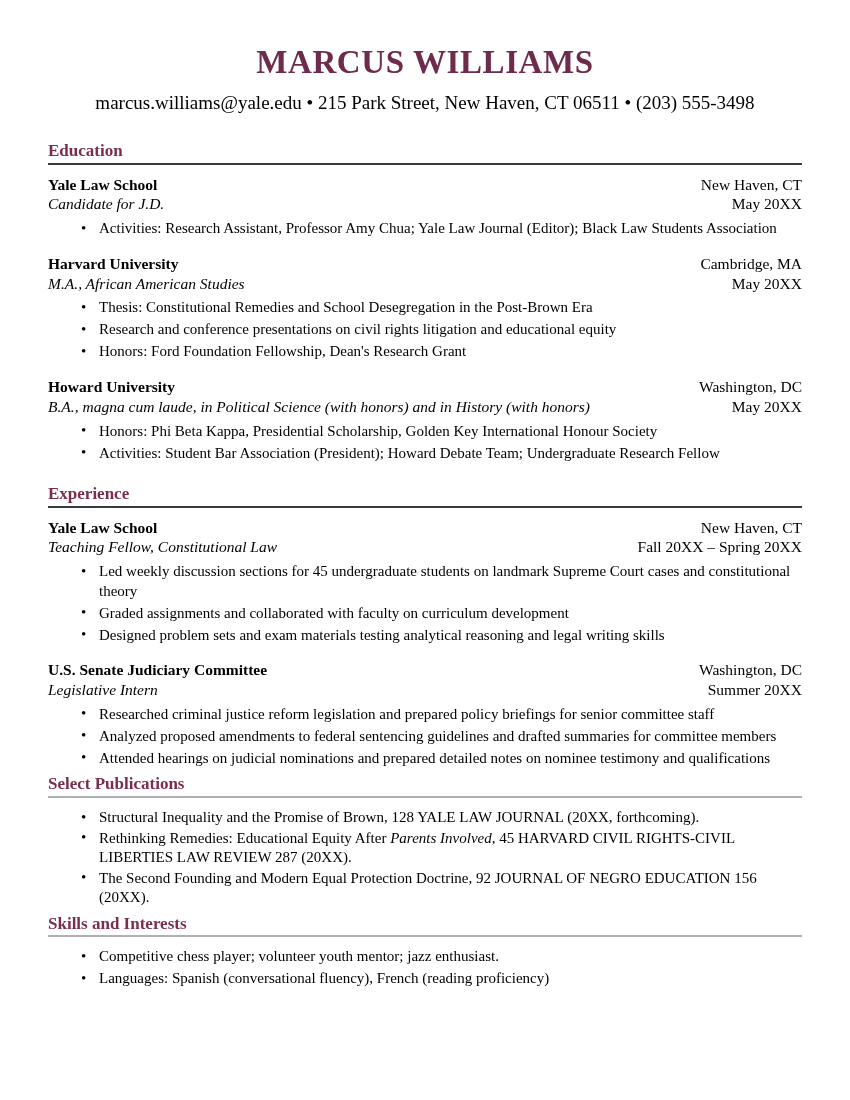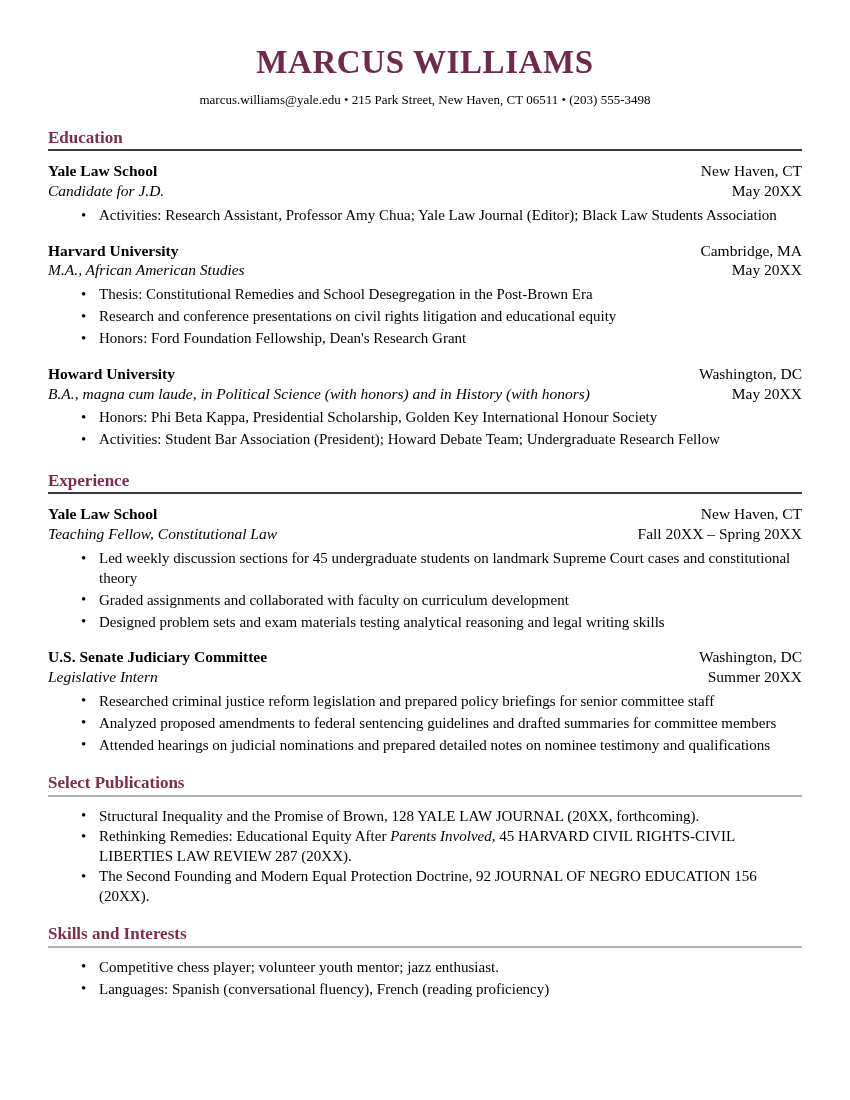--- a/index.html
+++ b/index.html
@@ -27,24 +27,24 @@
     text-align: center;
     font-size: 33px;
     font-weight: bold;
     color: #6E2B4C;
     letter-spacing: 0.6px;
     line-height: 1.1;
     margin: 0 0 12px 0;
   }
   .contact {
     text-align: center;
-    font-size: 13px;
+    font-size: 19px;
     color: #000;
     line-height: 1.2;
-    margin: 0 0 20px 0;
+    margin: 0 0 26px 0;
   }
 
   
   .section { margin: 0; }
   .section-title {
     font-size: 17px;
     font-weight: bold;
     color: #7B2D4E;
     line-height: 1.15;
     margin: 0 0 2px 0;
@@ -89,21 +89,21 @@
   ul.bullets > li:before {
     content: "\2022";
     position: absolute;
     left: 33px;
     top: -0.5px;
     font-size: 15px;
   }
   ul.bullets.pubs > li { margin-bottom: 1px; }
   .gap-entry { margin-top: 15px; }
   .sec-gap { margin-top: 21px; }
-  .sec-gap-sm { margin-top: 18px; }
+  .sec-gap-sm { margin-top: 6px; }
   .bullets-pad { margin-top: 10px; }
   i { font-style: italic; }
 </style>
 </head>
 <body>
 
 <div class="page">
 
   <div class="name">MARCUS WILLIAMS</div>
   <div class="contact">marcus.williams@yale.edu • 215 Park Street, New Haven, CT 06511 • (203) 555-3498</div>

